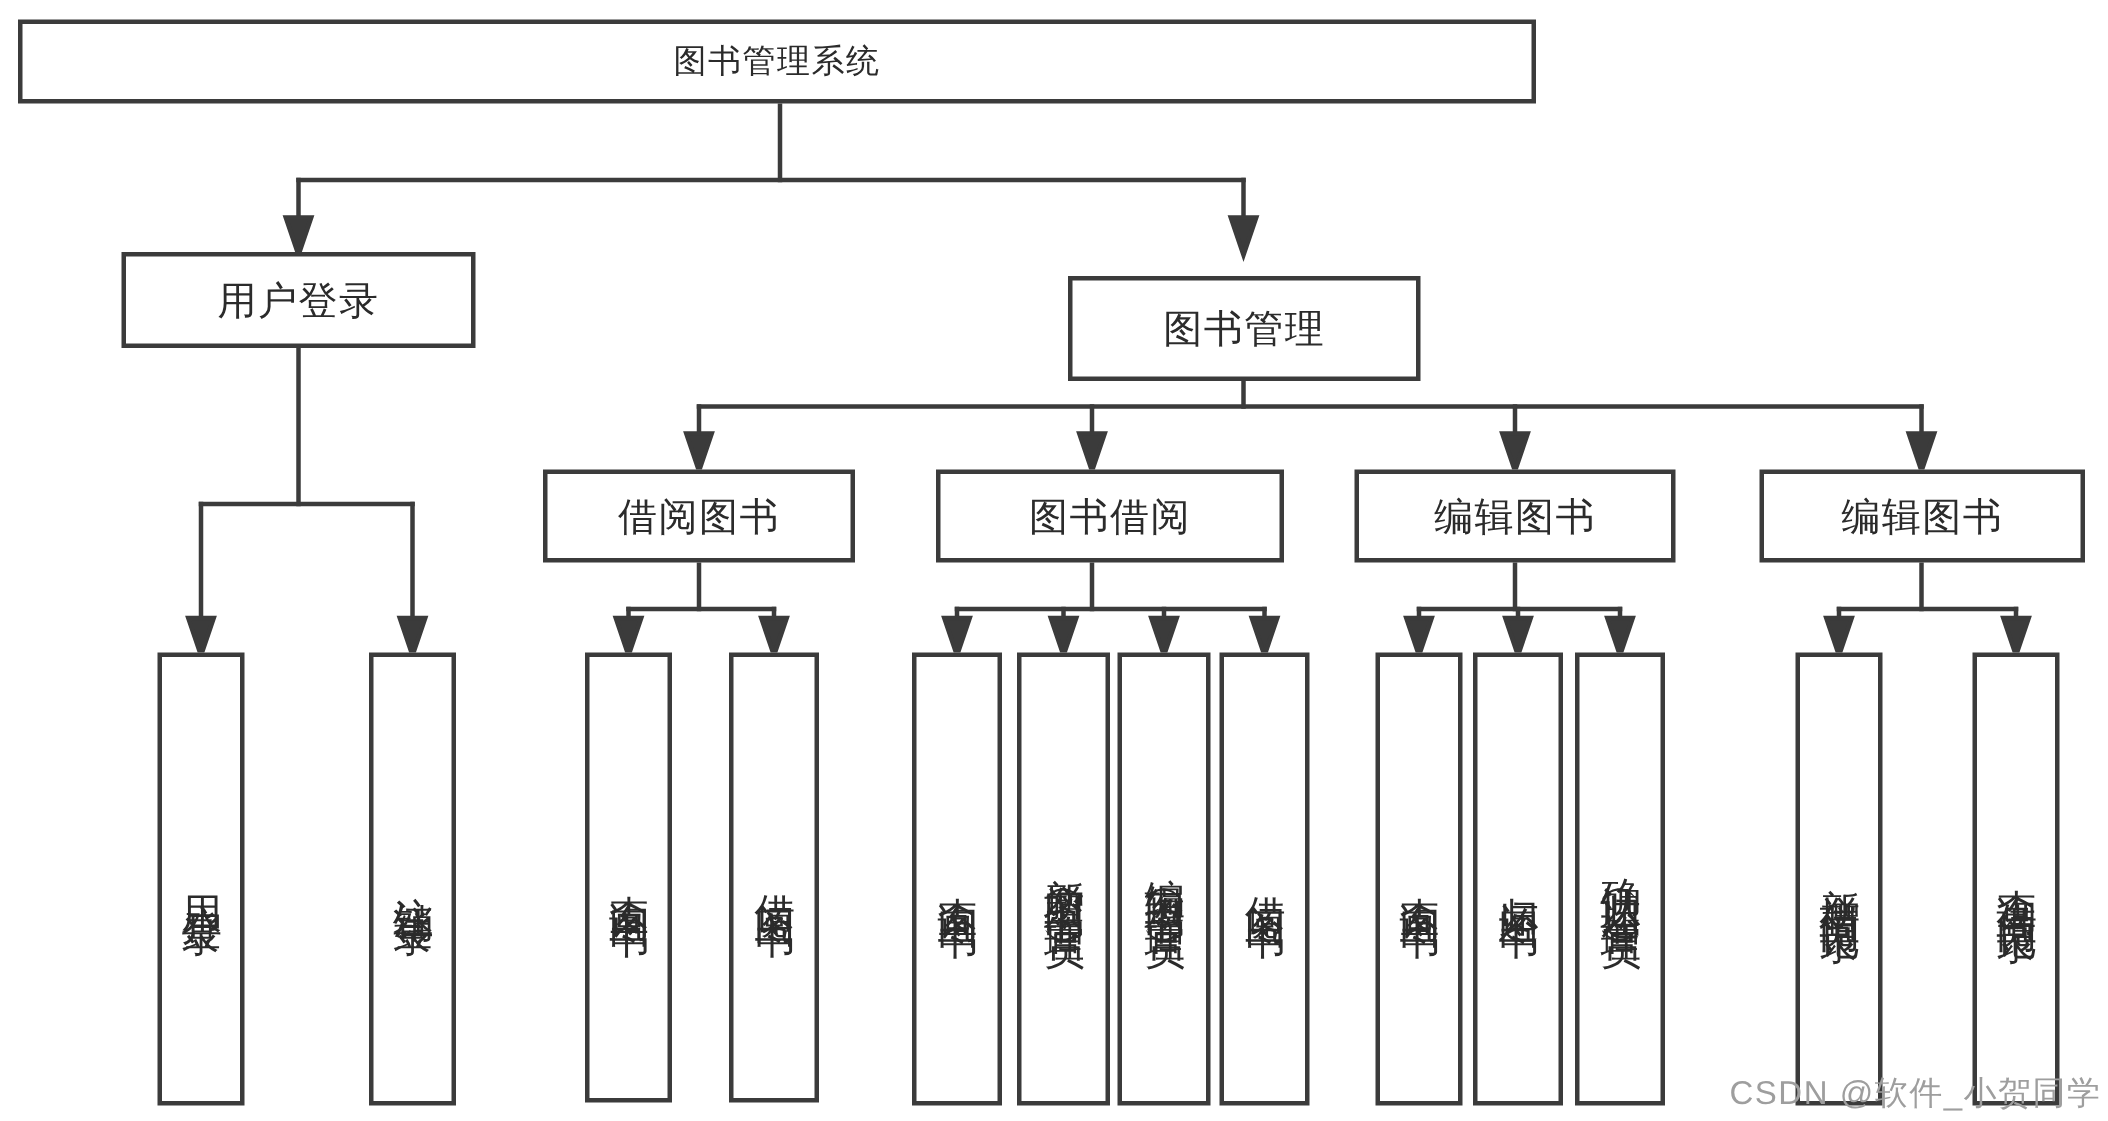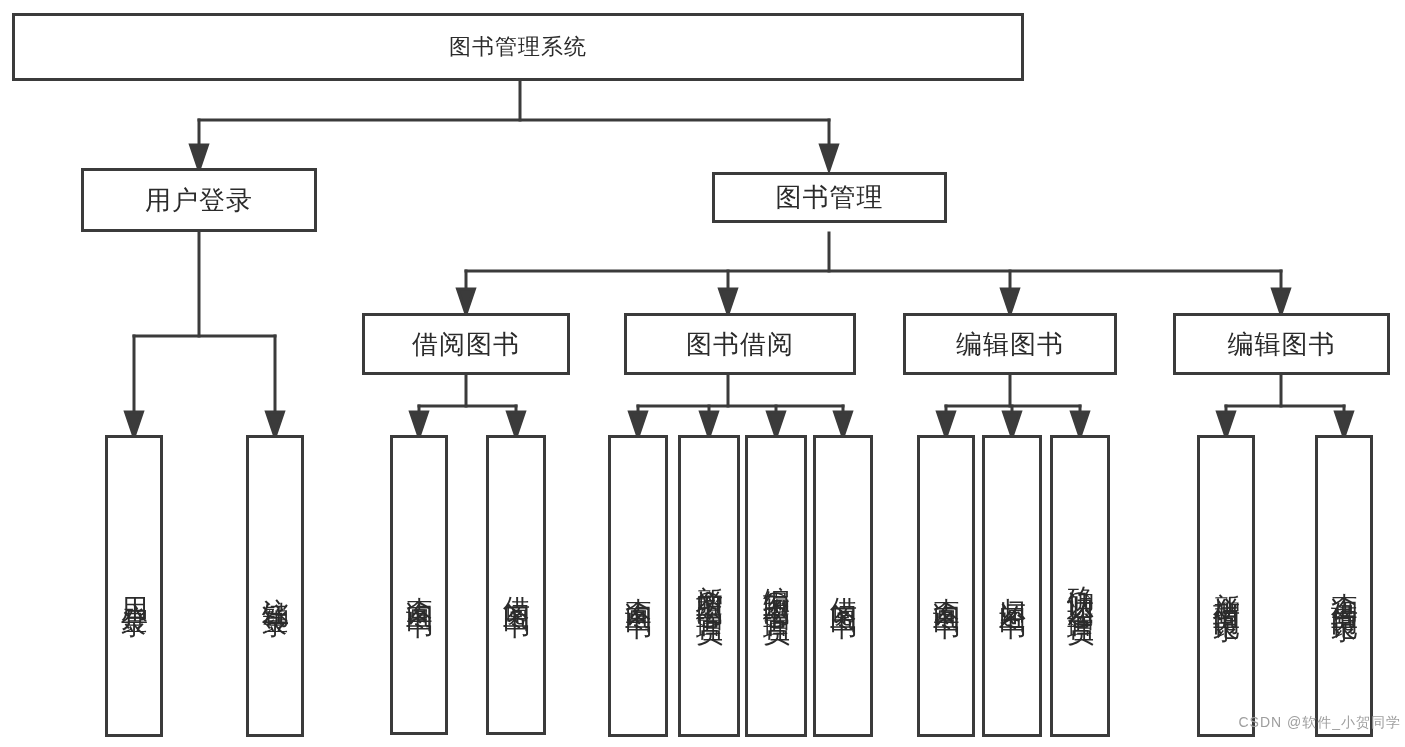--- a/index.html
+++ b/index.html
@@ -16,21 +16,21 @@
     color:#2b2b2b;z-index:2;
   }
   .node-h{font-size:26px;letter-spacing:1px;}
   .node-title{font-size:22px;letter-spacing:1px;}
   .node-v{
     writing-mode:vertical-rl;text-orientation:mixed;
     font-size:27px;letter-spacing:5px;line-height:1;
   }
   .watermark{
     position:absolute;top:714px;right:4px;z-index:6;
-    font-size:14px;color:#9e9e9e;letter-spacing:1px;
+    font-size:22px;color:#9e9e9e;letter-spacing:1px;
     white-space:nowrap;
   }
 </style>
 </head>
 <body>
 
 <svg id="connectors" viewBox="0 0 1405 747" xmlns="http://www.w3.org/2000/svg">
   <g stroke="#3b3b3b" stroke-width="3" stroke-linecap="square" fill="#3b3b3b">
 
     <g>
@@ -101,24 +101,24 @@
       <line x1="1281" y1="375" x2="1281" y2="406"></line>
       <line x1="1226" y1="406" x2="1344" y2="406"></line>
       <line x1="1226" y1="406" x2="1226" y2="418"></line>
       <line x1="1344" y1="406" x2="1344" y2="418"></line>
       <polygon points="1217.5,412 1234.5,412 1226,437"></polygon>
       <polygon points="1335.5,412 1352.5,412 1344,437"></polygon>
     </g>
   </g>
 </svg>
 
-<div class="node node-title" style="left:12px;top:13px;width:1012px;height:68px">图书管理系统</div>
+<div class="node node-title" style="left:12px;top:13px;width:1012px;height:56px">图书管理系统</div>
 
 <div class="node node-h" style="left:81px;top:168px;width:236px;height:64px">用户登录</div>
-<div class="node node-h" style="left:712px;top:172px;width:235px;height:51px">图书管理</div>
+<div class="node node-h" style="left:712px;top:184px;width:235px;height:70px">图书管理</div>
 
 <div class="node node-h" style="left:362px;top:313px;width:208px;height:62px">借阅图书</div>
 <div class="node node-h" style="left:624px;top:313px;width:232px;height:62px">图书借阅</div>
 <div class="node node-h" style="left:903px;top:313px;width:214px;height:62px">编辑图书</div>
 <div class="node node-h" style="left:1173px;top:313px;width:217px;height:62px">编辑图书</div>
 
 <div class="node node-v" style="left:105px;top:435px;width:58px;height:302px">用户登录</div>
 <div class="node node-v" style="left:246px;top:435px;width:58px;height:302px">注销登录</div>
 
 <div class="node node-v" style="left:390px;top:435px;width:58px;height:300px">查询图书</div>

